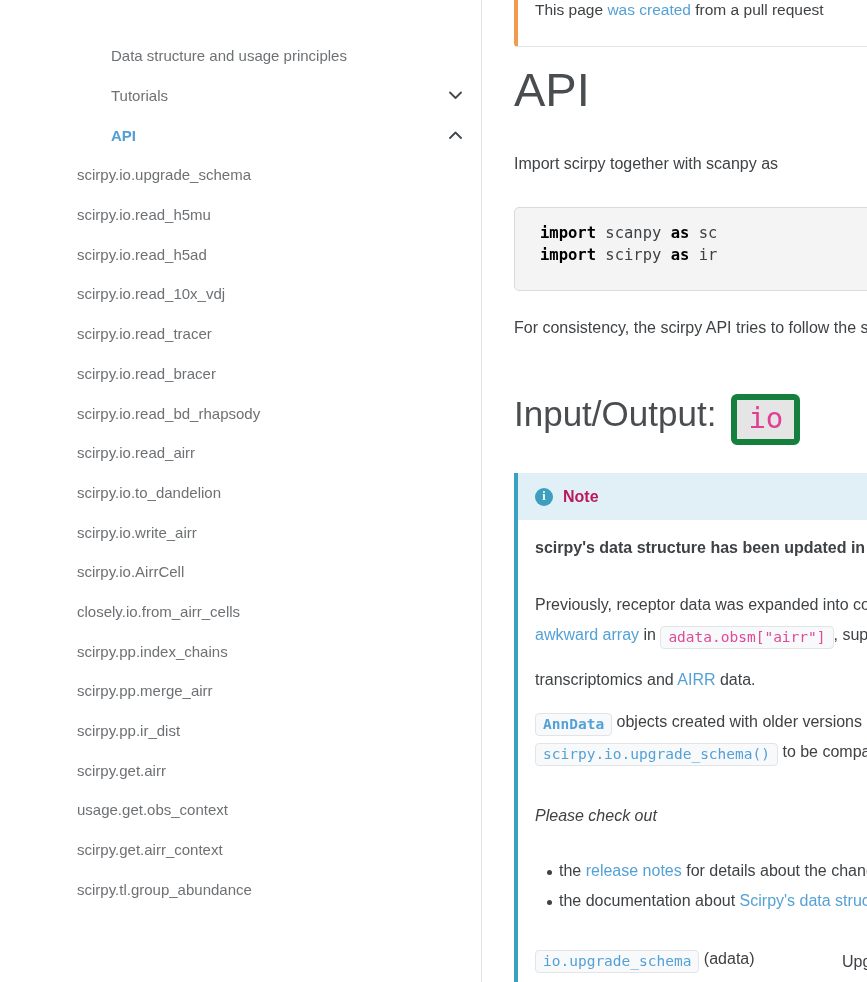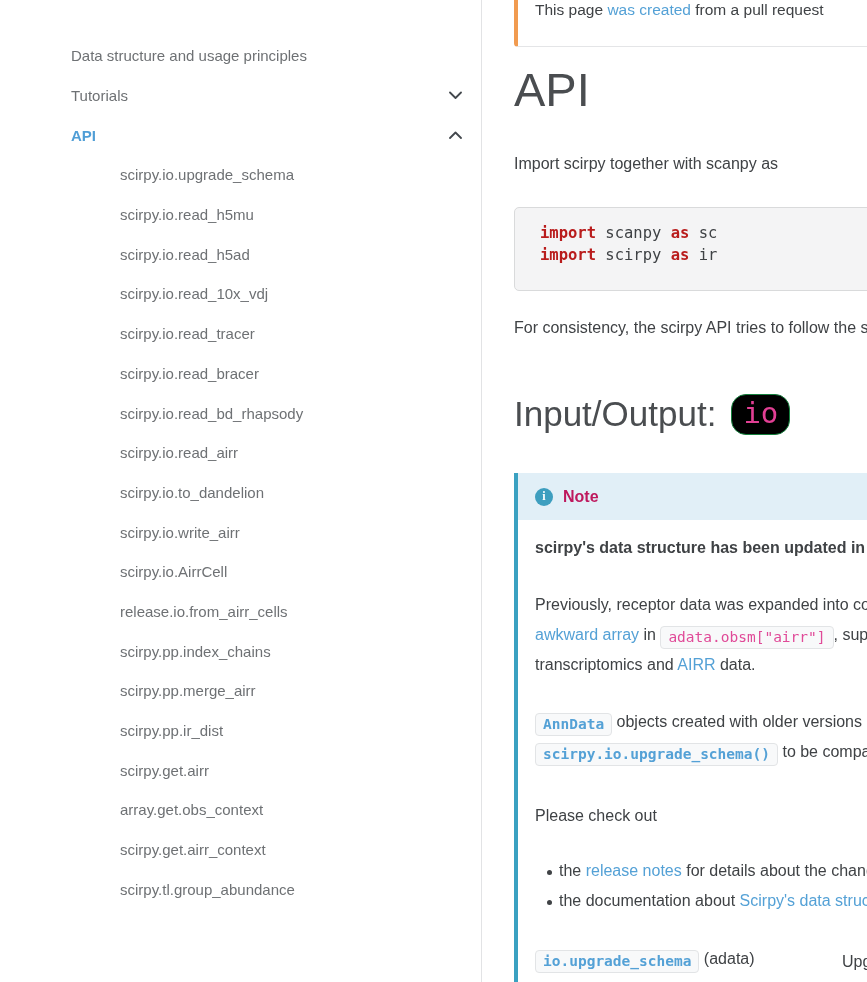--- a/index.html
+++ b/index.html
@@ -5,67 +5,67 @@
   * { margin:0; padding:0; box-sizing:border-box; }
   html,body { width:867px; height:982px; overflow:hidden; background:#ffffff;
     font-family:"Liberation Sans", sans-serif; }
   #page { position:relative; width:867px; height:982px; overflow:hidden; }
 
   
   #sidebar { position:absolute; left:0; top:0; width:481px; height:982px; }
   #sidebar-divider { position:absolute; left:481px; top:0; width:1px; height:982px; background:#e2e3e5; }
   .nav-list { position:absolute; left:0; top:36px; width:481px; }
   .nav-row { height:39.7px; display:flex; align-items:center; font-size:15px; color:#6e7174; cursor:pointer; }
-  .nav-row .lbl { padding-left:71px; white-space:nowrap; }
-  .nav-row.sub .lbl { padding-left:120px; }
+  .nav-row .lbl { padding-left:111px; white-space:nowrap; }
+  .nav-row.sub .lbl { padding-left:77px; }
   .nav-row.active { color:#509ed6; font-weight:bold; }
   .chev { margin-left:auto; margin-right:19px; display:flex; align-items:center; }
 
   
   #main { position:absolute; left:514px; top:0; width:1100px; height:982px; }
 
   #banner { position:absolute; left:0; top:-20px; width:1100px; height:67px; background:#ffffff;
     border:1px solid #e4e5e7; border-left:4px solid #f19b50; border-top:none;
     border-radius:0 0 4px 4px; }
   #banner .btxt { position:absolute; left:17px; top:21px; font-size:15.5px; color:#3f4245; white-space:nowrap; }
 
   a.link { color:#54a1d6; text-decoration:none; cursor:pointer; }
 
   #h1 { position:absolute; left:0; top:62px; font-size:47px; font-weight:400; color:#4a4d50; }
   #p-intro { position:absolute; left:0; top:155px; font-size:16px; color:#3f4245; white-space:nowrap; }
 
   #codeblock { position:absolute; left:0; top:207px; width:1100px; height:84px;
     background:#f4f4f5; border:1px solid #d9dadb; border-radius:5px; }
   #codeblock pre { margin:14px 0 0 25px; font-family:"DejaVu Sans Mono", monospace;
     font-size:15.5px; line-height:22px; color:#3f4245; }
-  .kw { color:#b91c1c; font-weight:bold; }
+  .kw { color:#000000; font-weight:bold; }
 
   #p-consistency { position:absolute; left:0; top:319px; font-size:16px; color:#3f4245; white-space:nowrap; }
 
   #h2 { position:absolute; left:0; top:394px; display:flex; align-items:flex-start; }
   #h2 .h2txt { font-size:35px; font-weight:400; color:#4a4d50; }
   #h2 .h2chip { margin-left:15px; font-family:"DejaVu Sans Mono", monospace; font-size:29px;
-    color:#e23f94; background:#000000; border:1px solid #15803d; border-radius:15px; padding:1px 11px 4px; }
+    color:#e23f94; background:#e5e5e5; border:6px solid #15803d; border-radius:6px; padding:1px 11px 4px; }
 
   
   #note { position:absolute; left:0; top:473px; width:1100px; height:530px;
     border-left:4px solid #3aa1c1; background:#ffffff; }
   #note-header { height:47px; background:#e1eff7; display:flex; align-items:center; padding-left:17px; }
   .info-icon { width:18px; height:18px; border-radius:50%; background:#3d9ebf; color:#ffffff;
     font-size:12px; font-weight:bold; display:flex; align-items:center; justify-content:center;
     font-family:"Liberation Serif", serif; }
   #note-title { margin-left:10px; font-size:16px; font-weight:bold; color:#be185d; }
   .nline { position:absolute; left:17px; font-size:16px; color:#3f4245; white-space:nowrap; }
   .nline.bold { font-weight:bold; }
 
   code.chip { display:inline-block; font-family:"DejaVu Sans Mono", monospace; font-size:14.5px;
     background:#f8f9fa; border:1px solid #e2e4e6; border-radius:4px; padding:1px 7px 2px;
     line-height:1.25; vertical-align:-2px; }
   code.chip.pink { color:#e04a98; }
-  code.chip.bluelink { color:#54a1d6; font-weight:bold; cursor:pointer; }
+  code.chip.bluelink { color:#54a1d6; font-weight:normal; cursor:pointer; }
 
   .bullet { position:absolute; left:17px; font-size:16px; color:#3f4245; white-space:nowrap; }
   .bullet::before { content:""; position:absolute; left:12px; top:8px; width:5px; height:5px;
     border-radius:50%; background:#3f4245; }
   .bullet .btext { padding-left:24px; }
 
   #api-row { position:absolute; left:17px; white-space:nowrap; font-size:16px; color:#3f4245; }
   #api-row .desc { position:absolute; left:307px; top:3px; white-space:nowrap; }
 </style>
 </head>
@@ -121,36 +121,36 @@
       <div class="nav-row sub">
           <span class="lbl">scirpy.io.to_dandelion</span>
         </div>
       <div class="nav-row sub">
           <span class="lbl">scirpy.io.write_airr</span>
         </div>
       <div class="nav-row sub">
           <span class="lbl">scirpy.io.AirrCell</span>
         </div>
       <div class="nav-row sub">
-          <span class="lbl">release.io.from_airr_cells</span>
+          <span class="lbl">closely.io.from_airr_cells</span>
         </div>
       <div class="nav-row sub">
           <span class="lbl">scirpy.pp.index_chains</span>
         </div>
       <div class="nav-row sub">
           <span class="lbl">scirpy.pp.merge_airr</span>
         </div>
       <div class="nav-row sub">
           <span class="lbl">scirpy.pp.ir_dist</span>
         </div>
       <div class="nav-row sub">
           <span class="lbl">scirpy.get.airr</span>
         </div>
       <div class="nav-row sub">
-          <span class="lbl">array.get.obs_context</span>
+          <span class="lbl">usage.get.obs_context</span>
         </div>
       <div class="nav-row sub">
           <span class="lbl">scirpy.get.airr_context</span>
         </div>
       <div class="nav-row sub">
           <span class="lbl">scirpy.tl.group_abundance</span>
         </div>
     </div>
   </nav>
   <div id="sidebar-divider"></div>
@@ -184,32 +184,32 @@
         <span class="info-icon">i</span>
         <span id="note-title">Note</span>
       </div>
 
       <div class="nline bold" style="top:66px;">scirpy's data structure has been updated in v0.13!</div>
 
       <div class="nline" style="top:123px;">Previously, receptor data was expanded into columns of adata.obs. Now receptor data is stored as an</div>
       <div class="nline" style="top:153px;">
         <a class="link">awkward array</a><span> in </span><code class="chip pink">adata.obsm["airr"]</code><span>, supporting MuData for composite objects of</span>
       </div>
-      <div class="nline" style="top:183px;text-align:center;">
+      <div class="nline" style="top:198px;text-align:center;">
         <span>transcriptomics and </span><a class="link">AIRR</a><span> data.</span>
       </div>
 
       <div class="nline" style="top:240px;">
         <code class="chip bluelink" style="font-weight:bold;">AnnData</code><span> objects created with older versions of scirpy can be upgraded with</span>
       </div>
       <div class="nline" style="top:270px;">
         <code class="chip bluelink">scirpy.io.upgrade_schema()</code><span> to be compatible with the latest version of scirpy.</span>
       </div>
 
-      <div class="nline" style="top:334px;">Please check out</div>
+      <div class="nline" style="top:334px;font-style:italic;">Please check out</div>
 
       <div class="bullet" style="top:389px;">
         <span class="btext"><span>the </span><a class="link">release notes</a><span> for details about the changes and how to upgrade existing objects</span></span>
       </div>
       <div class="bullet" style="top:419px;">
         <span class="btext"><span>the documentation about </span><a class="link">Scirpy's data structure</a></span>
       </div>
 
       <div id="api-row" style="top:477px;">
         <code class="chip bluelink">io.upgrade_schema</code><span> (adata)</span>

